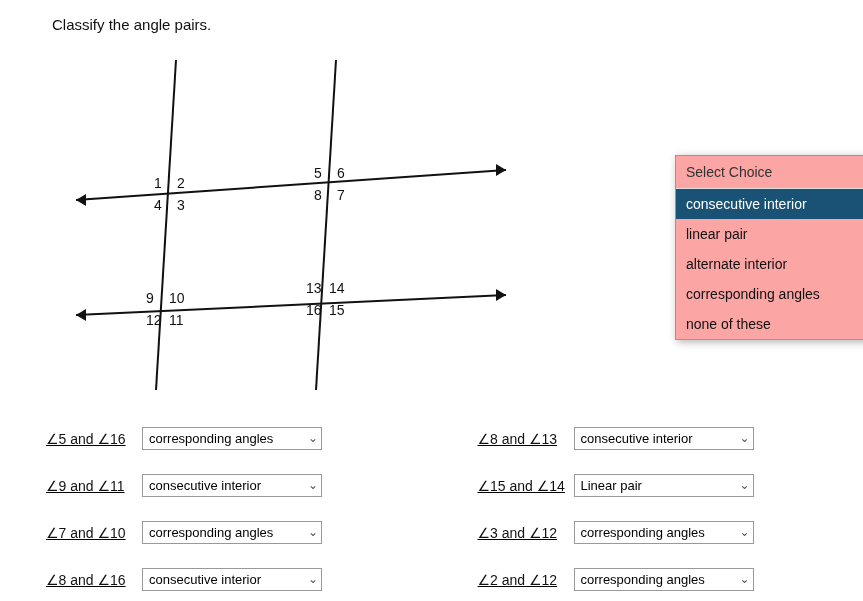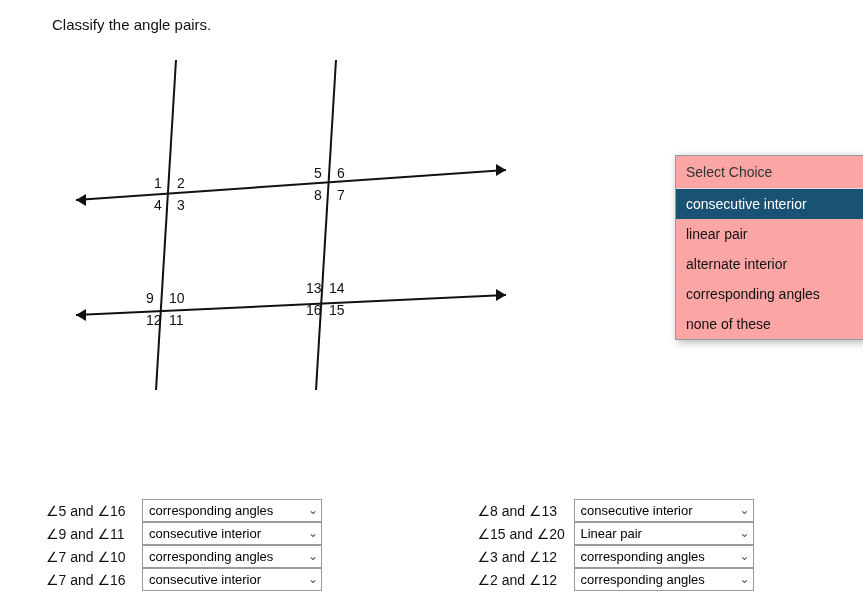--- a/index.html
+++ b/index.html
@@ -44,21 +44,22 @@
       left: 10px;
       right: 10px;
       display: flex;
       gap: 20px;
     }
 
     .answers-col {
       flex: 1;
       display: flex;
       flex-direction: column;
-      gap: 0;
+      gap: 24px;
+      text-decoration: underline;
     }
 
     .answer-row {
       display: flex;
       align-items: center;
       gap: 6px;
       font-size: 14px;
     }
 
     .answer-label {
@@ -239,21 +240,21 @@
             <option>consecutive exterior</option>
             <option>alternate interior</option>
             <option>alternate exterior</option>
             <option>none of these</option>
             <option>vertical angles</option>
           </select>
         </div>
       </div>
 
       <div class="answer-row">
-        <span class="answer-label">∠7 and ∠16</span>
+        <span class="answer-label">∠8 and ∠16</span>
         <div class="select-wrapper">
           <select>
             <option>corresponding angles</option>
             <option selected="">consecutive interior</option>
             <option>linear pair</option>
             <option>consecutive exterior</option>
             <option>alternate interior</option>
             <option>alternate exterior</option>
             <option>none of these</option>
             <option>vertical angles</option>
@@ -275,21 +276,21 @@
             <option>consecutive exterior</option>
             <option>alternate interior</option>
             <option>alternate exterior</option>
             <option>none of these</option>
             <option>vertical angles</option>
           </select>
         </div>
       </div>
 
       <div class="answer-row">
-        <span class="answer-label">∠15 and ∠20</span>
+        <span class="answer-label">∠15 and ∠14</span>
         <div class="select-wrapper">
           <select>
             <option>corresponding angles</option>
             <option>consecutive interior</option>
             <option selected="">Linear pair</option>
             <option>consecutive exterior</option>
             <option>alternate interior</option>
             <option>alternate exterior</option>
             <option>none of these</option>
             <option>vertical angles</option>

